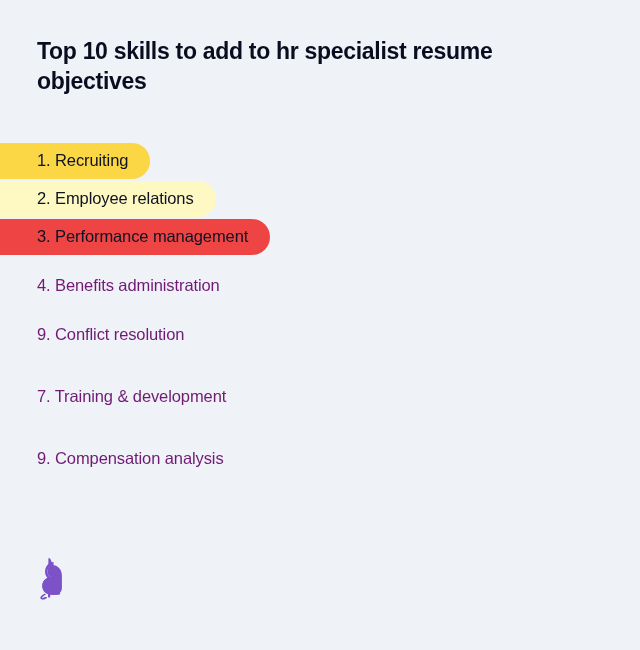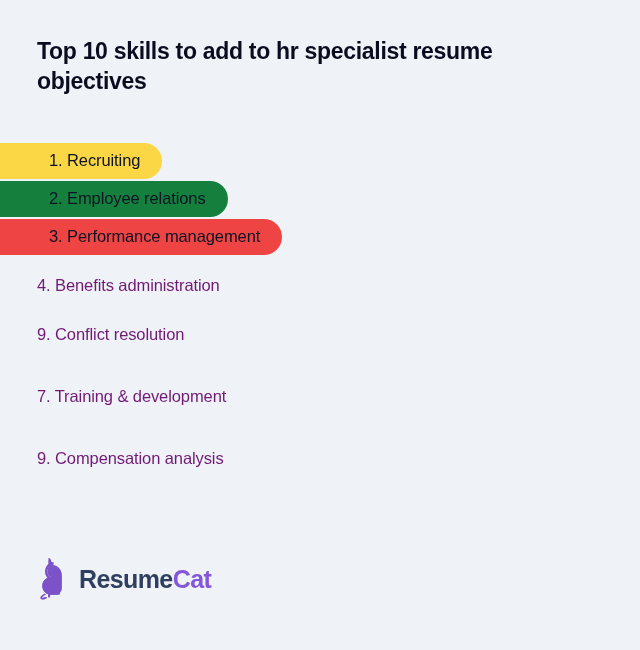--- a/index.html
+++ b/index.html
@@ -47,21 +47,21 @@
     position: relative;
     display: block;
     margin: 0;
     padding: 0;
   }
   .skill-pill {
     position: relative;
     display: inline-block;
     box-sizing: border-box;
     margin-left: 0;
-    padding: 6px 22px 7px 49px;
+    padding: 6px 22px 7px 37px;
     border-top-right-radius: 999px;
     border-bottom-right-radius: 999px;
     border-top-left-radius: 0;
     border-bottom-left-radius: 0;
     font-size: 16.5px;
     line-height: 23px;
     color: #0d1224;
     letter-spacing: -0.1px;
     white-space: nowrap;
   }
@@ -114,21 +114,21 @@
   <div class="title">Top 10 skills to add to hr specialist resume objectives</div>
 
   <div class="skills">
 
     <div class="skill-row">
       <span class="skill-pill" style="background: rgb(251, 215, 69);">1. Recruiting</span>
     </div>
     <div class="row-gap"></div>
 
     <div class="skill-row">
-      <span class="skill-pill" style="background: #15803d;">2. Employee relations</span>
+      <span class="skill-pill" style="background: #fef9c3;">2. Employee relations</span>
     </div>
     <div class="row-gap"></div>
 
     <div class="skill-row">
       <span class="skill-pill" style="background: #ef4444;">3. Performance management</span>
     </div>
     <div class="row-gap-lg"></div>
 
     <div class="skill-row">
       <span class="skill-plain">4. Benefits administration</span>
@@ -173,18 +173,15 @@
                C24.9 33.8 21.9 36.8 18.2 36.8 L14.0 36.8
                C9.1 36.8 5.3 32.8 5.3 28.0 C5.3 23.2 9.1 19.3 14.0 19.3
                L15.6 19.3 C12.7 19.3 10.4 16.7 10.4 13.5 C10.4 10.0 12.5 7.0 15.3 7.0 Z" fill="#7b52c7"></path>
       <path d="M11.9 0.3 C13.2 1.3 14.4 3.5 14.6 6.2 L11.6 7.6
                C11.3 5.2 11.3 2.6 11.5 0.7 C11.5 0.2 11.6 0.1 11.9 0.3 Z" fill="#7b52c7"></path>
       <path d="M7.5 35.6 C6.2 36.5 4.6 37.6 3.8 38.6 C2.8 39.8 3.4 41.4 5.0 41.6
                C6.6 41.8 8.4 41.2 9.6 40.3 C10.2 39.9 10.1 39.1 9.4 39.0
                C8.2 38.8 6.8 39.2 5.8 39.9 C5.4 40.2 5.0 39.8 5.3 39.4
                C6.1 38.4 7.6 37.4 8.9 36.6 Z" fill="#7b52c7"></path>
     </svg>
-    <div class="logo-text">
-      <span class="logo-resume">Resume</span><span class="logo-cat">Cat</span>
-    </div>
   </div>
 
 </div>
 
 </body></html>

